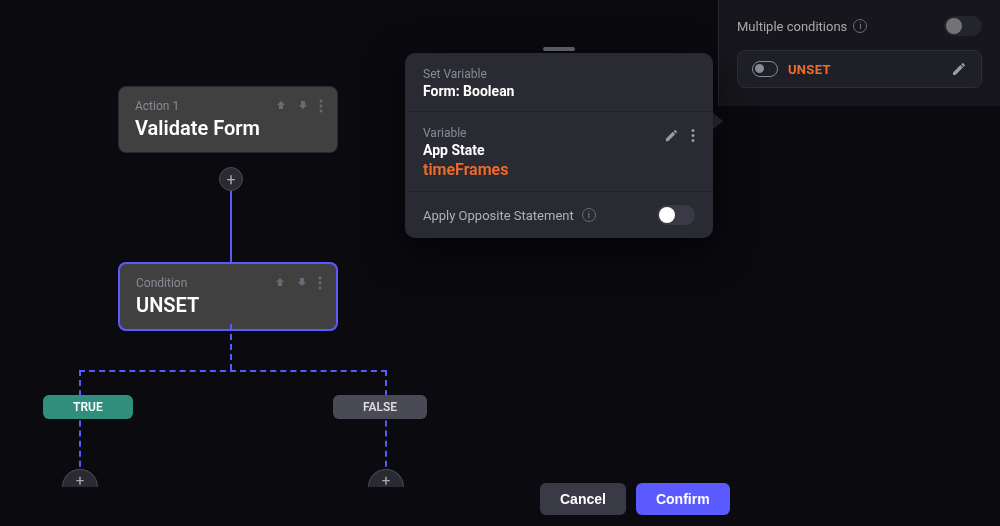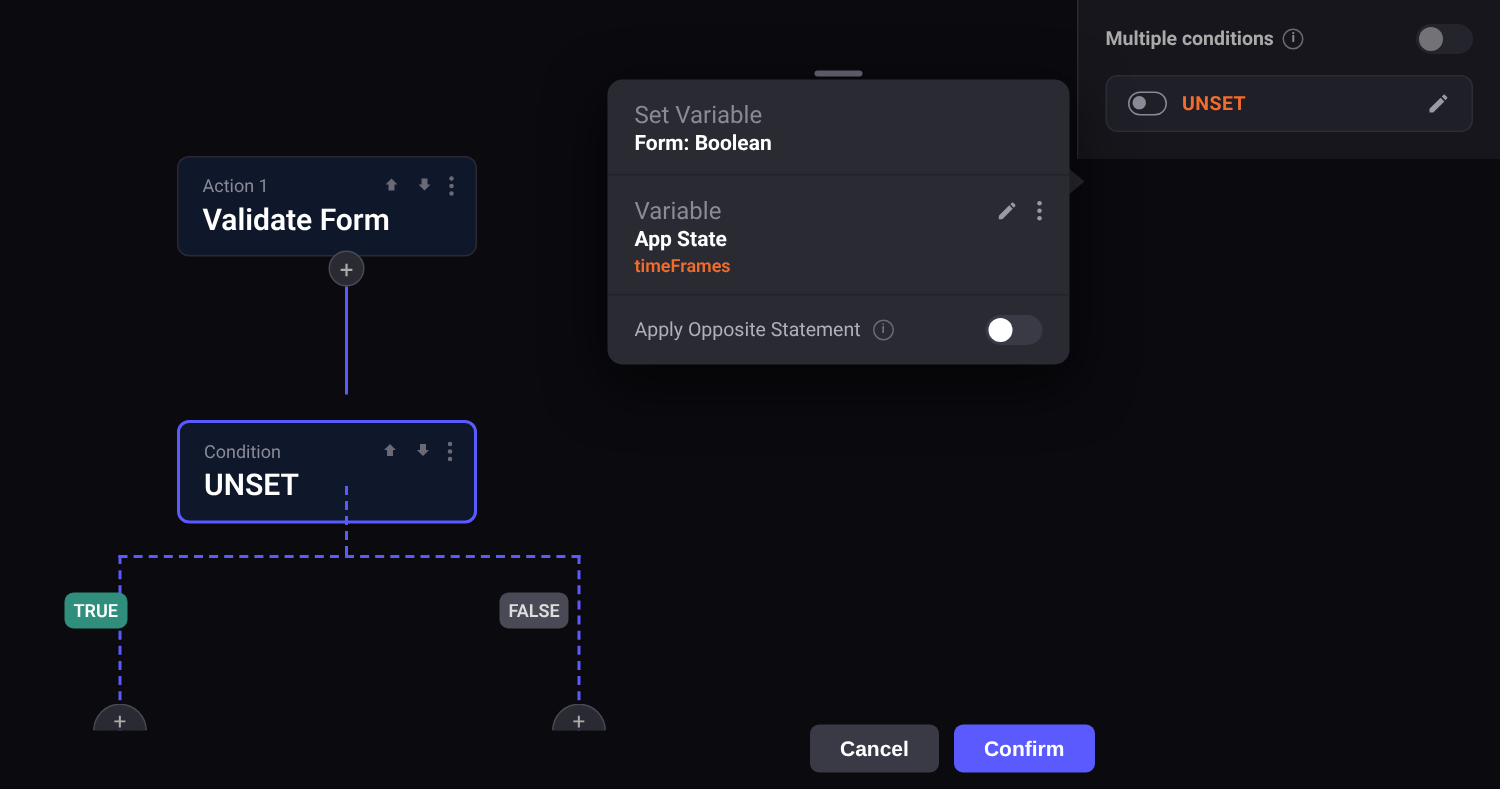--- a/index.html
+++ b/index.html
@@ -12,26 +12,25 @@
       overflow: hidden;
       position: relative;
     }
     .canvas {
       position: relative;
       width: 100%;
       height: 100%;
     }
     .node-card {
       position: absolute;
-      background: #0f172a;
+      background: #404040;
       border: 1px solid #2a2a33;
       border-radius: 8px;
       padding: 12px 16px;
-      width: 200px;
-      margin-top: 18px;
+      width: 220px;
     }
     .node-card.selected {
       border: 2px solid #5a5aff;
     }
     .node-label {
       font-size: 12px;
       color: #8a8a96;
       margin-bottom: 3px;
     }
     .node-title {
@@ -66,21 +65,21 @@
       position: absolute;
       width: 2px;
       background: #5a5aff;
     }
     .dashed-border {
       position: absolute;
       border: 2px dashed #5a5aff;
     }
     .branch-label {
       position: absolute;
-      padding: 5px 6px;
+      padding: 5px 30px;
       border-radius: 6px;
       font-size: 12px;
       font-weight: 600;
     }
     .branch-label.true { background: #2f8e7c; }
     .branch-label.false { background: #4a4a56; color: #ddd; }
     .half-circle {
       position: absolute;
       width: 36px;
       height: 18px;
@@ -210,23 +209,23 @@
       background: #5a5a66;
       border-radius: 2px;
       margin: -2px auto 0;
       position: absolute;
       left: 50%;
       transform: translateX(-50%);
       top: -4px;
     }
     .popover-section { padding: 14px 18px 12px; border-bottom: 1px solid #22222a; }
     .popover-section:last-of-type { border-bottom: none; }
-    .pop-label { font-size: 16px; color: #8a8a96; margin-bottom: 2px; }
+    .pop-label { font-size: 12px; color: #8a8a96; margin-bottom: 2px; }
     .pop-title { font-size: 14px; font-weight: 700; color: #fff; }
-    .pop-sub-orange { font-size: 12px; color: #f26c2c; font-weight: 600; margin-top: 2px; }
+    .pop-sub-orange { font-size: 16px; color: #f26c2c; font-weight: 600; margin-top: 2px; }
     .pop-flexrow {
       display: flex;
       align-items: center;
       justify-content: space-between;
       padding: 13px 18px;
     }
     .pop-flexrow .left { display: flex; align-items: center; }
     .pop-flexrow-label { font-size: 13px; color: #b0b0bc; }
     .var-row {
       display: flex;
@@ -333,21 +332,21 @@
   <div class="dashed-border" style="left:385px; top:370px; height:117px; border-left:2px dashed #5a5aff; border-right:none; border-top:none; border-bottom:none;"></div>
 
   <div class="branch-label true" style="left:43px; top:395px;">TRUE</div>
   <div class="branch-label false" style="left:333px; top:395px;">FALSE</div>
 
   <div class="half-circle" style="left:62px; top:469px;"></div>
   <div class="half-circle" style="left:368px; top:469px;"></div>
 
   <div class="rpanel">
     <div class="rpanel-row">
-      <div style="display:flex;align-items:flex-start;font-weight:bold;">
+      <div style="display:flex;align-items:flex-start;">
         <span class="rpanel-row-label">Multiple conditions</span>
         <span class="info-icon">i</span>
       </div>
       <div class="toggle disabled">
           <div class="knob"></div>
         </div>
     </div>
     <div class="unset-chip">
       <div class="unset-left">
         <div class="pill-toggle"></div>

